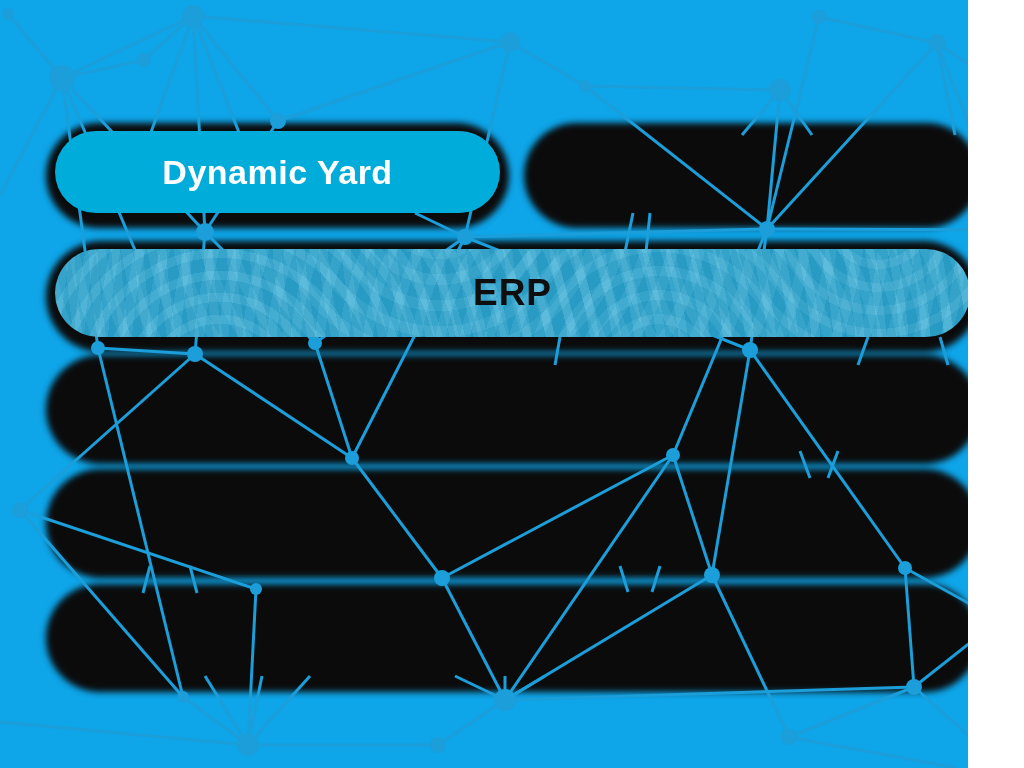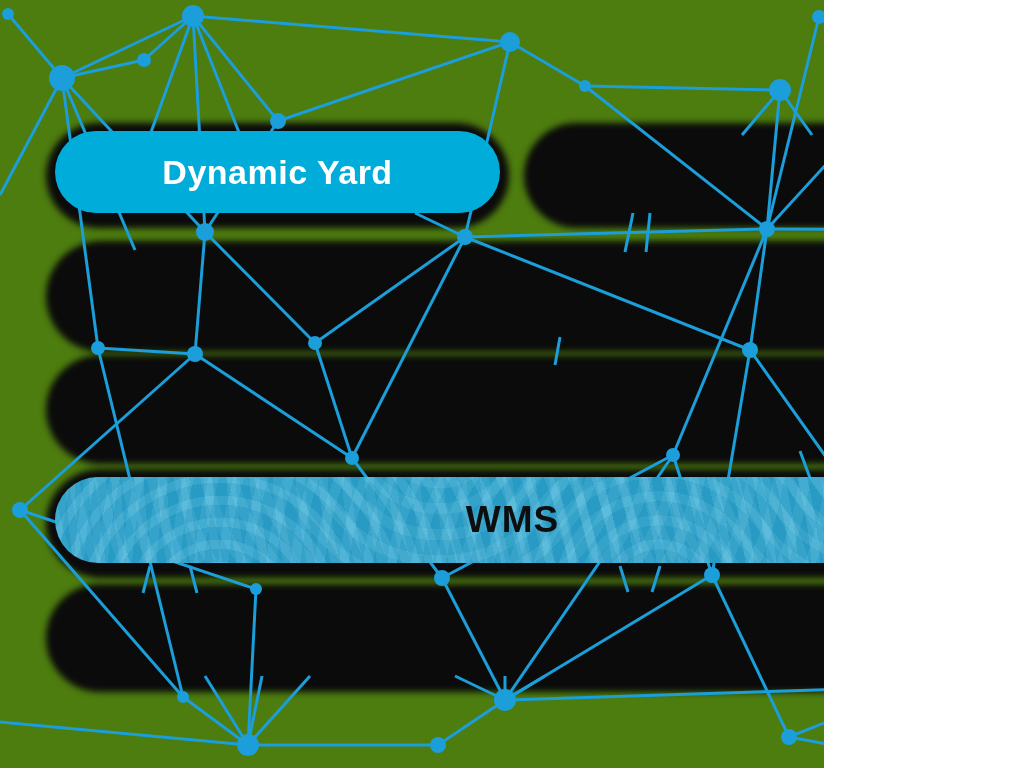--- a/index.html
+++ b/index.html
@@ -1,20 +1,20 @@
 <!DOCTYPE html>
 <html><head>
 <meta charset="utf-8">
 <style>
   html,body{margin:0;padding:0;background:#ffffff;}
   .stage{
     position:relative;
-    width:824px;height:768px;
+    width:968px;height:768px;
     overflow:hidden;
-    background:#4d7c0f;
+    background:#0ea5e9;
     font-family:"Liberation Sans", sans-serif;
   }
   .layer{position:absolute;left:0;top:0;width:1024px;height:768px;}
 
   
   .p1{--l:55px;  --t:131px; --w:445px; --h:82px;}
   .p2{--l:533px; --t:131px; --w:437px; --h:82px;}
   .p3{--l:55px;  --t:249px; --w:915px; --h:88px;}
   .p4{--l:55px;  --t:363px; --w:915px; --h:86px;}
   .p5{--l:55px;  --t:477px; --w:915px; --h:86px;}
@@ -190,18 +190,18 @@
       <circle cx="505" cy="700" r="11" fill="#1B9ED9"></circle>
       <circle cx="789" cy="737" r="8" fill="#1B9ED9"></circle>
       <circle cx="914" cy="687" r="8" fill="#1B9ED9"></circle>
       <circle cx="999" cy="620" r="5" fill="#1B9ED9"></circle>
     </svg>
 
   <div class="layer">
     <div class="pill top p1">
       <span>Dynamic Yard</span>
     </div>
-    <div class="pill bar p5">
-      <span>WMS</span>
+    <div class="pill bar p3">
+      <span>ERP</span>
     </div>
   </div>
 
 </div>
 
 </body></html>

